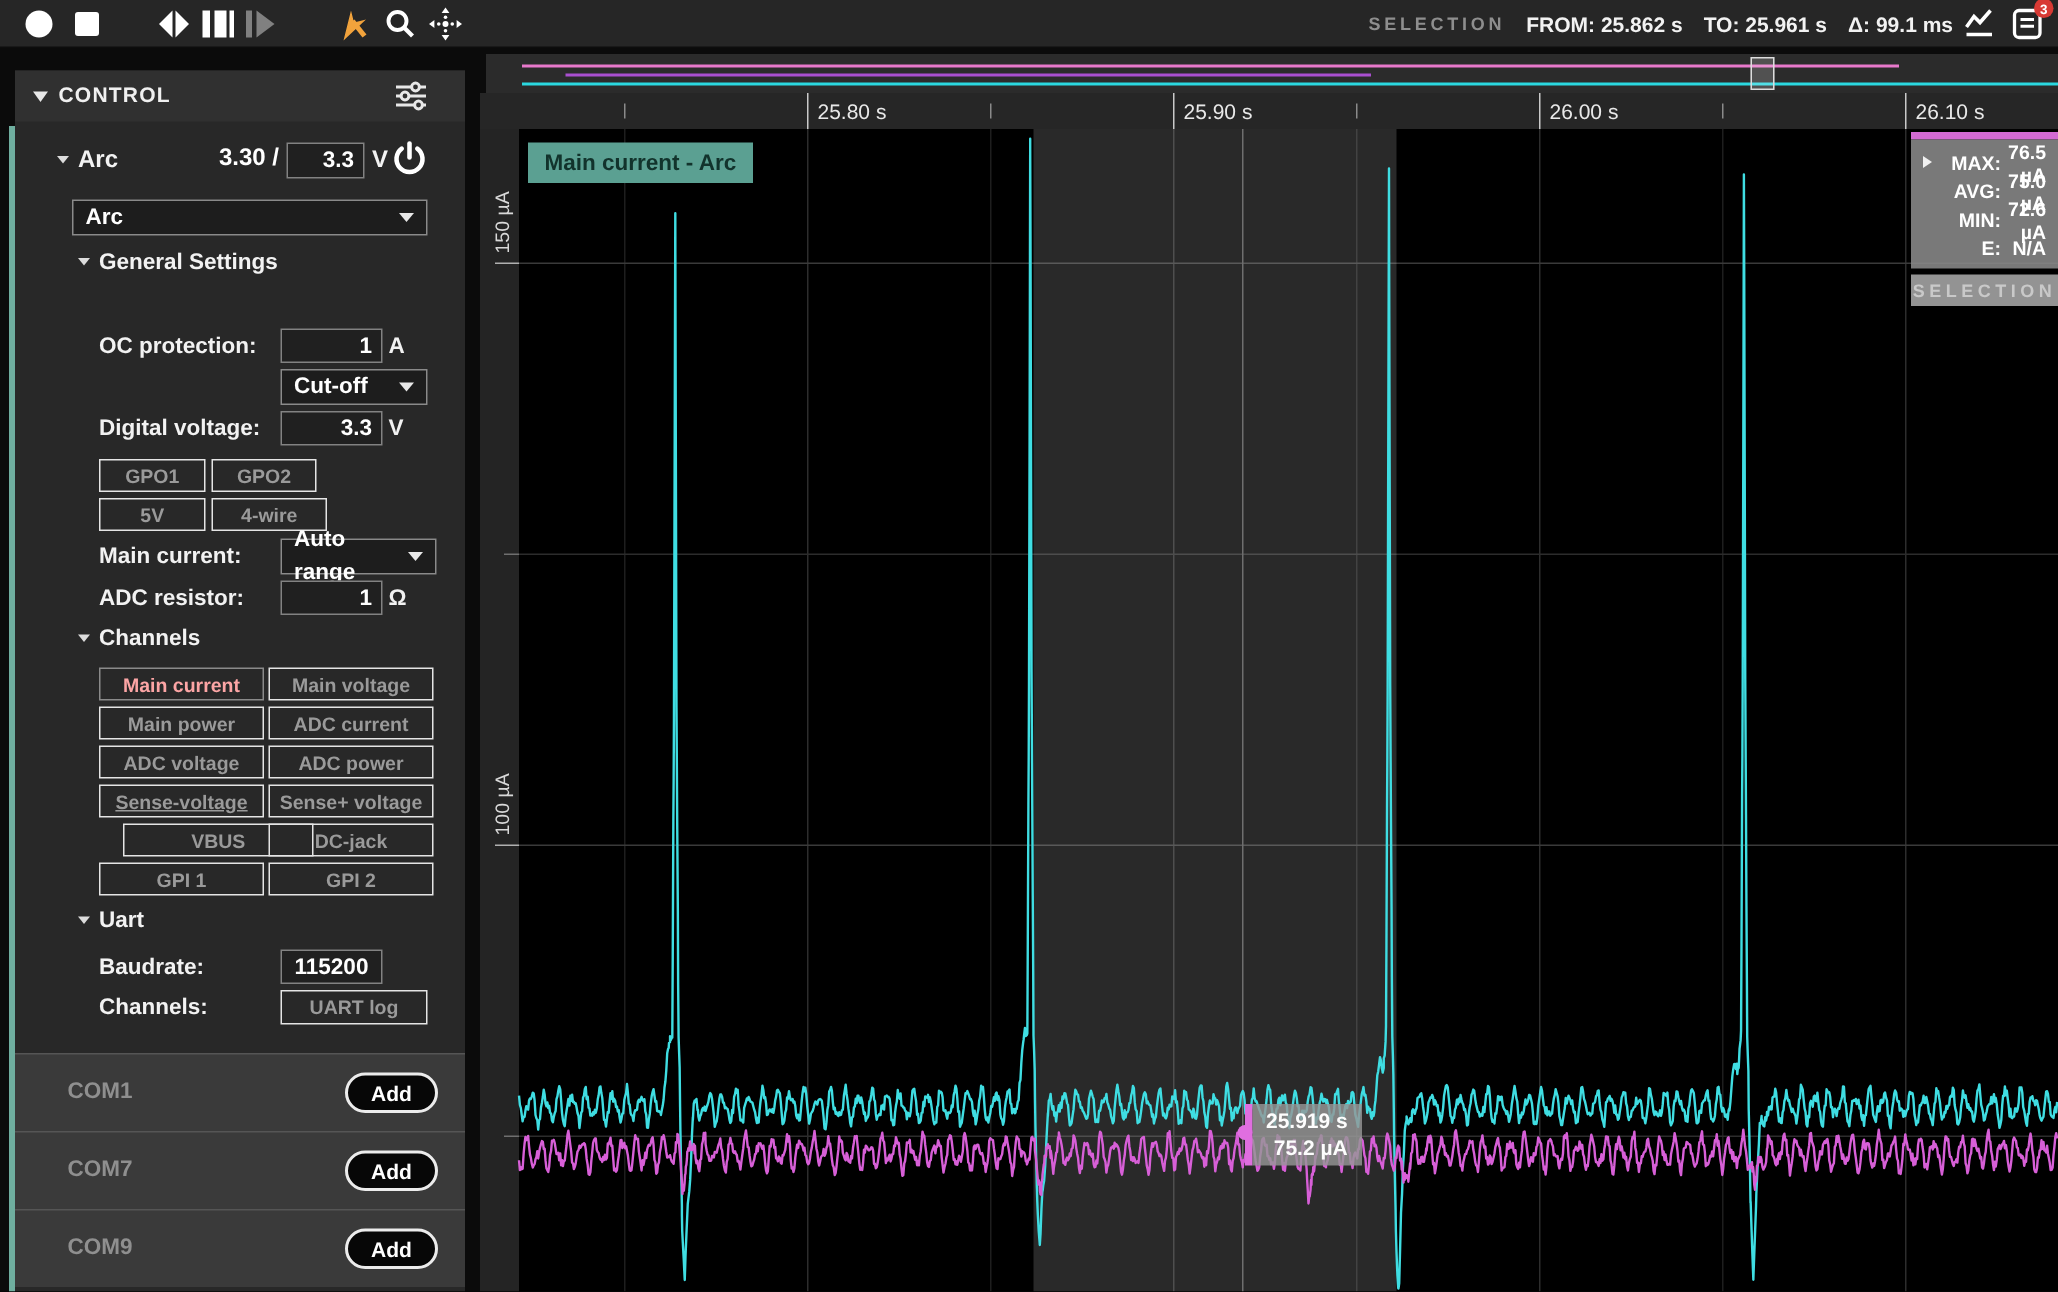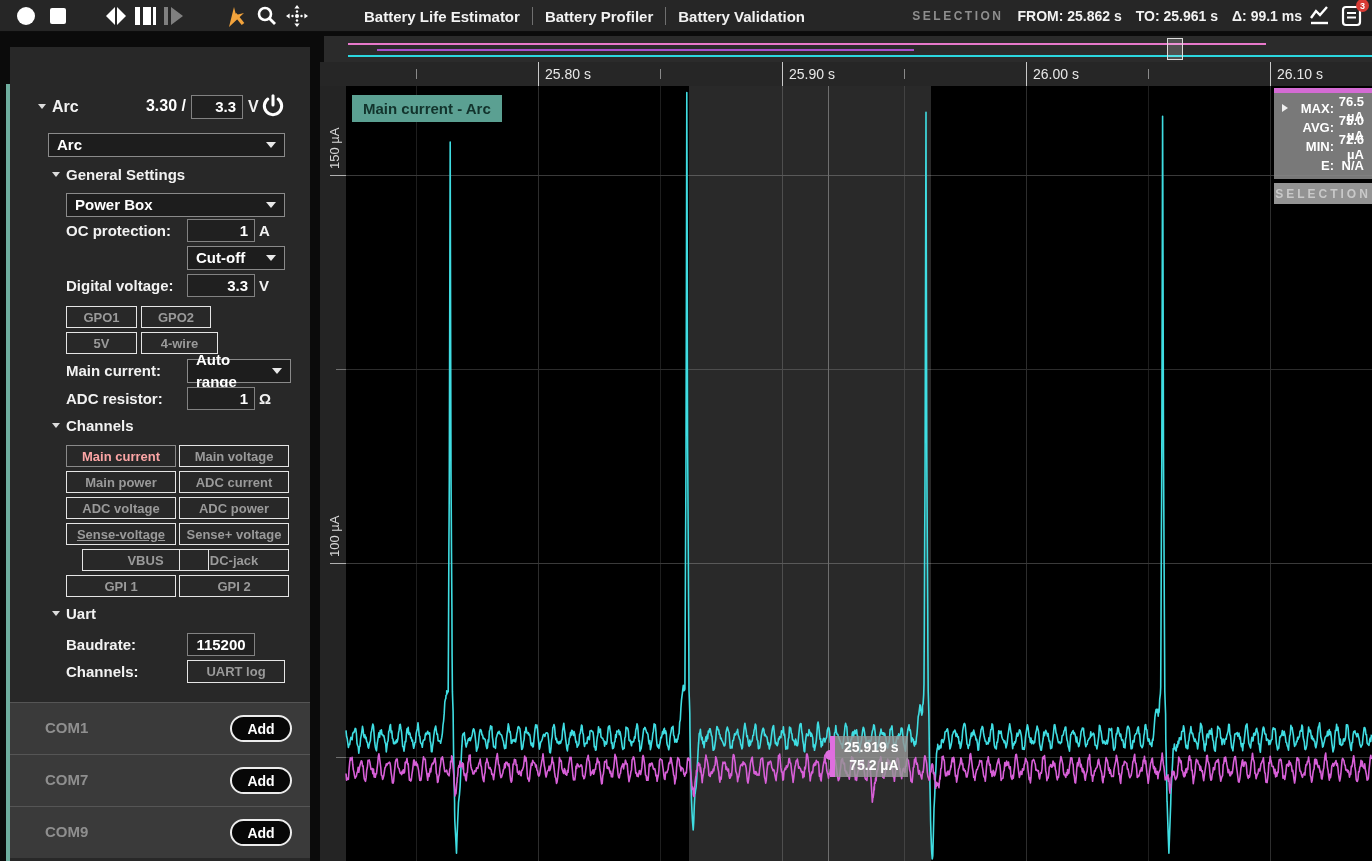--- a/index.html
+++ b/index.html
@@ -154,27 +154,20 @@
           <circle cx="12" cy="16.5" r="1.2" fill="#fff"></circle>
         <circle cx="7.5" cy="12" r="1.2" fill="#fff"></circle>
           <circle cx="16.5" cy="12" r="1.2" fill="#fff"></circle>
         <polygon points="12,1 9.4,4.6 14.6,4.6" fill="#fff"></polygon>
         <polygon points="12,23 9.4,19.4 14.6,19.4" fill="#fff"></polygon>
         <polygon points="1,12 4.6,9.4 4.6,14.6" fill="#fff"></polygon>
         <polygon points="23,12 19.4,9.4 19.4,14.6" fill="#fff"></polygon>
       </svg>
     </div>
 
-    <div id="tabs">
-      <div class="tab">Battery Life Estimator</div>
-      <div class="tabdiv"></div>
-      <div class="tab">Battery Profiler</div>
-      <div class="tabdiv"></div>
-      <div class="tab">Battery Validation</div>
-    </div>
 
     <div id="selinfo">
       <span class="sel-cap">SELECTION</span>
       <span class="sel-pair"><span class="lab">FROM:</span> <span>25.862 s</span></span>
       <span class="sel-pair"><span class="lab">TO:</span> <span>25.961 s</span></span>
       <span class="sel-pair"><span class="lab">Δ:</span> <span>99.1 ms</span></span>
     </div>
     <div class="tbicon" style="right:40px; left:auto">
       <svg width="24" height="22">
           <polyline points="3,13 8,6 12,10 19,2" fill="none" stroke="#fff" stroke-width="2.4"></polyline>
@@ -187,20 +180,34 @@
           <line x1="6" y1="8" x2="15" y2="8" stroke="#fff" stroke-width="2"></line>
           <line x1="6" y1="12.5" x2="15" y2="12.5" stroke="#fff" stroke-width="2"></line>
         </svg>
       <div id="badge">3</div>
     </div>
   </div>
 
   <div id="side-panel"></div>
   <div id="accent"></div>
 
+  <div id="ctl-header">
+    <span class="tri-d abs" style="left:12px; top:14px"></span>
+    <span class="abs" style="left:29px; top:8px; color:#f0f0f0; font-size:14px; font-weight:700; letter-spacing:0.8px">CONTROL</span>
+    <span class="abs" style="left:252px; top:6px">
+      <svg width="24" height="22">
+        <line x1="2" y1="5" x2="22" y2="5" stroke="#e8e8e8" stroke-width="2"></line>
+        <line x1="2" y1="11" x2="22" y2="11" stroke="#e8e8e8" stroke-width="2"></line>
+        <line x1="2" y1="17" x2="22" y2="17" stroke="#e8e8e8" stroke-width="2"></line>
+        <circle cx="15" cy="5" r="2.6" fill="#303030" stroke="#e8e8e8" stroke-width="2"></circle>
+        <circle cx="8" cy="11" r="2.6" fill="#303030" stroke="#e8e8e8" stroke-width="2"></circle>
+        <circle cx="17" cy="17" r="2.6" fill="#303030" stroke="#e8e8e8" stroke-width="2"></circle>
+      </svg>
+    </span>
+  </div>
 
   <span class="tri-s abs" style="left:38px; top:104px; z-index:13"></span>
   <span class="abs side-lab" style="left:52px; top:98px; font-size:16px; z-index:13">Arc</span>
   <span class="abs" style="left:140px; top:97px; width:46px; text-align:right; color:#fff; font-size:16px; font-weight:700; z-index:13">3.30 /</span>
   <span class="abs in" style="left:191px; top:95px; width:52px; z-index:13">3.3</span>
   <span class="abs unit" style="left:248px; top:98px; font-size:16px; z-index:13">V</span>
   <span class="abs" style="left:260px; top:93px; z-index:13">
     <svg width="26" height="26" viewBox="0 0 24 24">
         <path d="M12 2.5 V11" stroke="#fff" stroke-width="2.8" stroke-linecap="round"></path>
         <path d="M7.2 5.6 a8 8 0 1 0 9.6 0" fill="none" stroke="#fff" stroke-width="2.8" stroke-linecap="round"></path>
@@ -208,24 +215,20 @@
   </span>
 
   <div class="abs sel" style="left:48px; top:133px; width:237px; z-index:13">
     <span>Arc</span>
       <span class="chev"></span>
   </div>
 
   <span class="tri-s abs" style="left:52px; top:172px; z-index:13"></span>
   <span class="abs side-lab" style="left:66px; top:166px; z-index:13">General Settings</span>
 
-  <div class="abs sel" style="left:66px; top:193px; width:219px; z-index:13">
-    <span>Power Box</span>
-      <span class="chev"></span>
-  </div>
 
   <span class="abs side-lab" style="left:66px; top:222px; z-index:13">OC protection:</span>
   <span class="abs in" style="left:187px; top:219px; width:68px; height:23px; z-index:13">1</span>
   <span class="abs unit" style="left:259px; top:222px; z-index:13">A</span>
 
   <div class="abs sel" style="left:187px; top:246px; width:98px; z-index:13">
     <span>Cut-off</span>
       <span class="chev"></span>
   </div>
 

